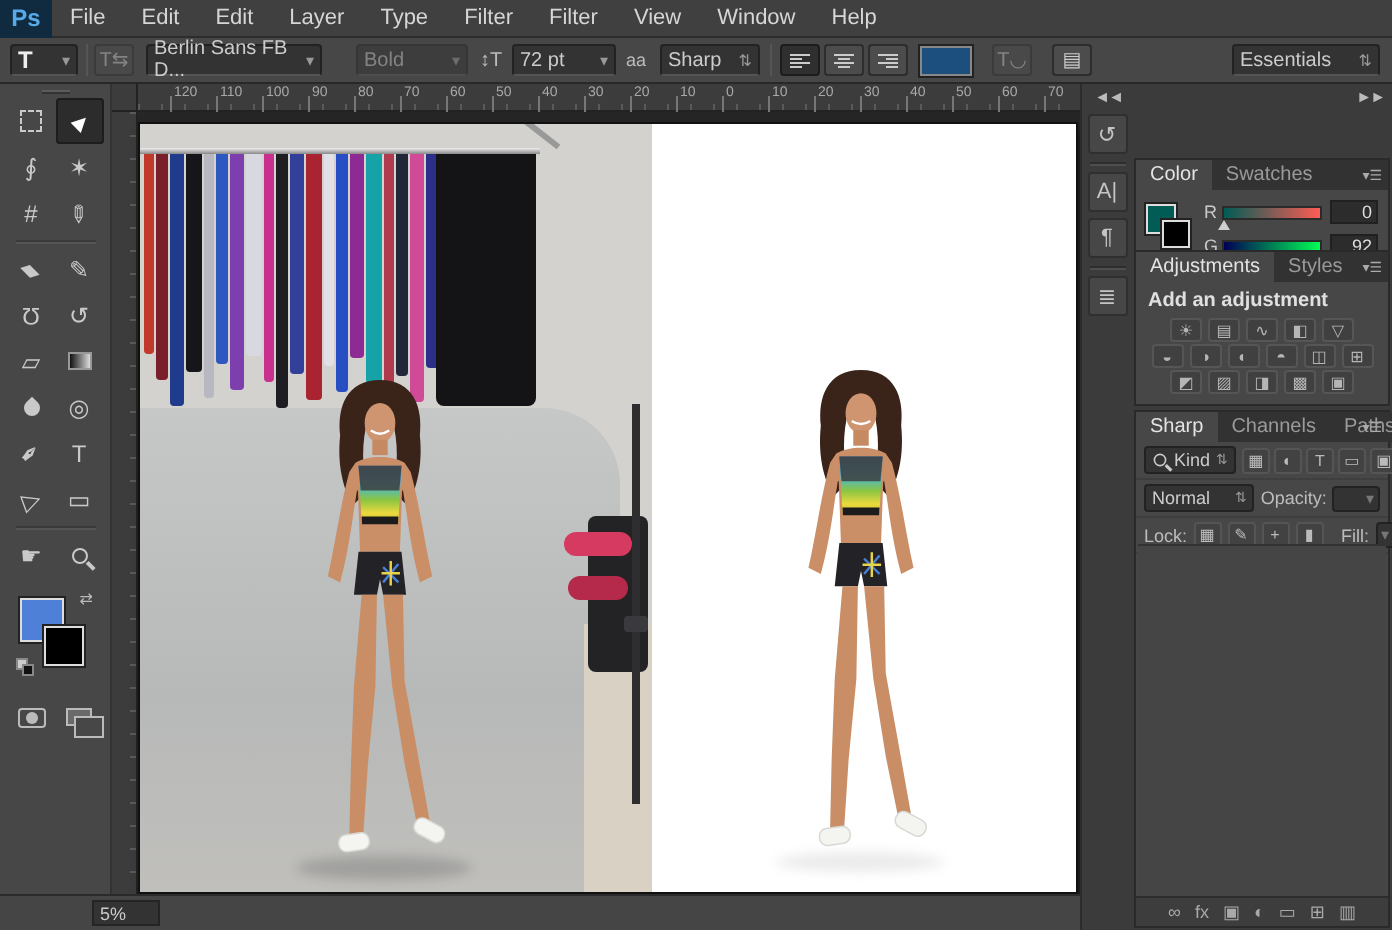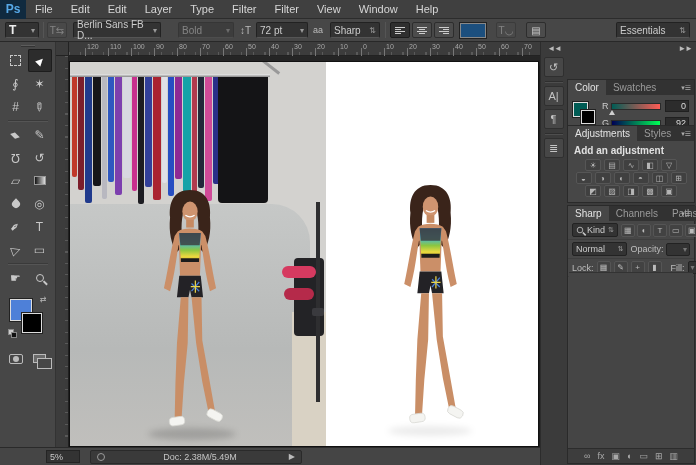--- a/index.html
+++ b/index.html
@@ -551,25 +551,20 @@
           <span class="bico">◐</span>
           <span class="bico">▭</span>
           <span class="bico">⊞</span>
           <span class="bico">▥</span>
         </div>
     </div>
   </div>
 
   <div id="statusbar">
     <div id="zoomfield">5%</div>
-    <div id="docbox">
-      <span id="docicon"></span>
-      <span id="doctext">Doc: 2.38M/5.49M</span>
-      <span id="docarrow">▶</span>
-    </div>
   </div>
 
   <svg width="0" height="0" style="position:absolute;">
     <defs>
       <linearGradient id="braGrad" x1="0" y1="0" x2="0" y2="1">
         <stop offset="0" stop-color="#2f6db5"></stop>
           <stop offset=".35" stop-color="#46b6d9"></stop>
         <stop offset=".62" stop-color="#8bc641"></stop>
           <stop offset=".85" stop-color="#ead93f"></stop>
         <stop offset="1" stop-color="#d8c52f"></stop>

